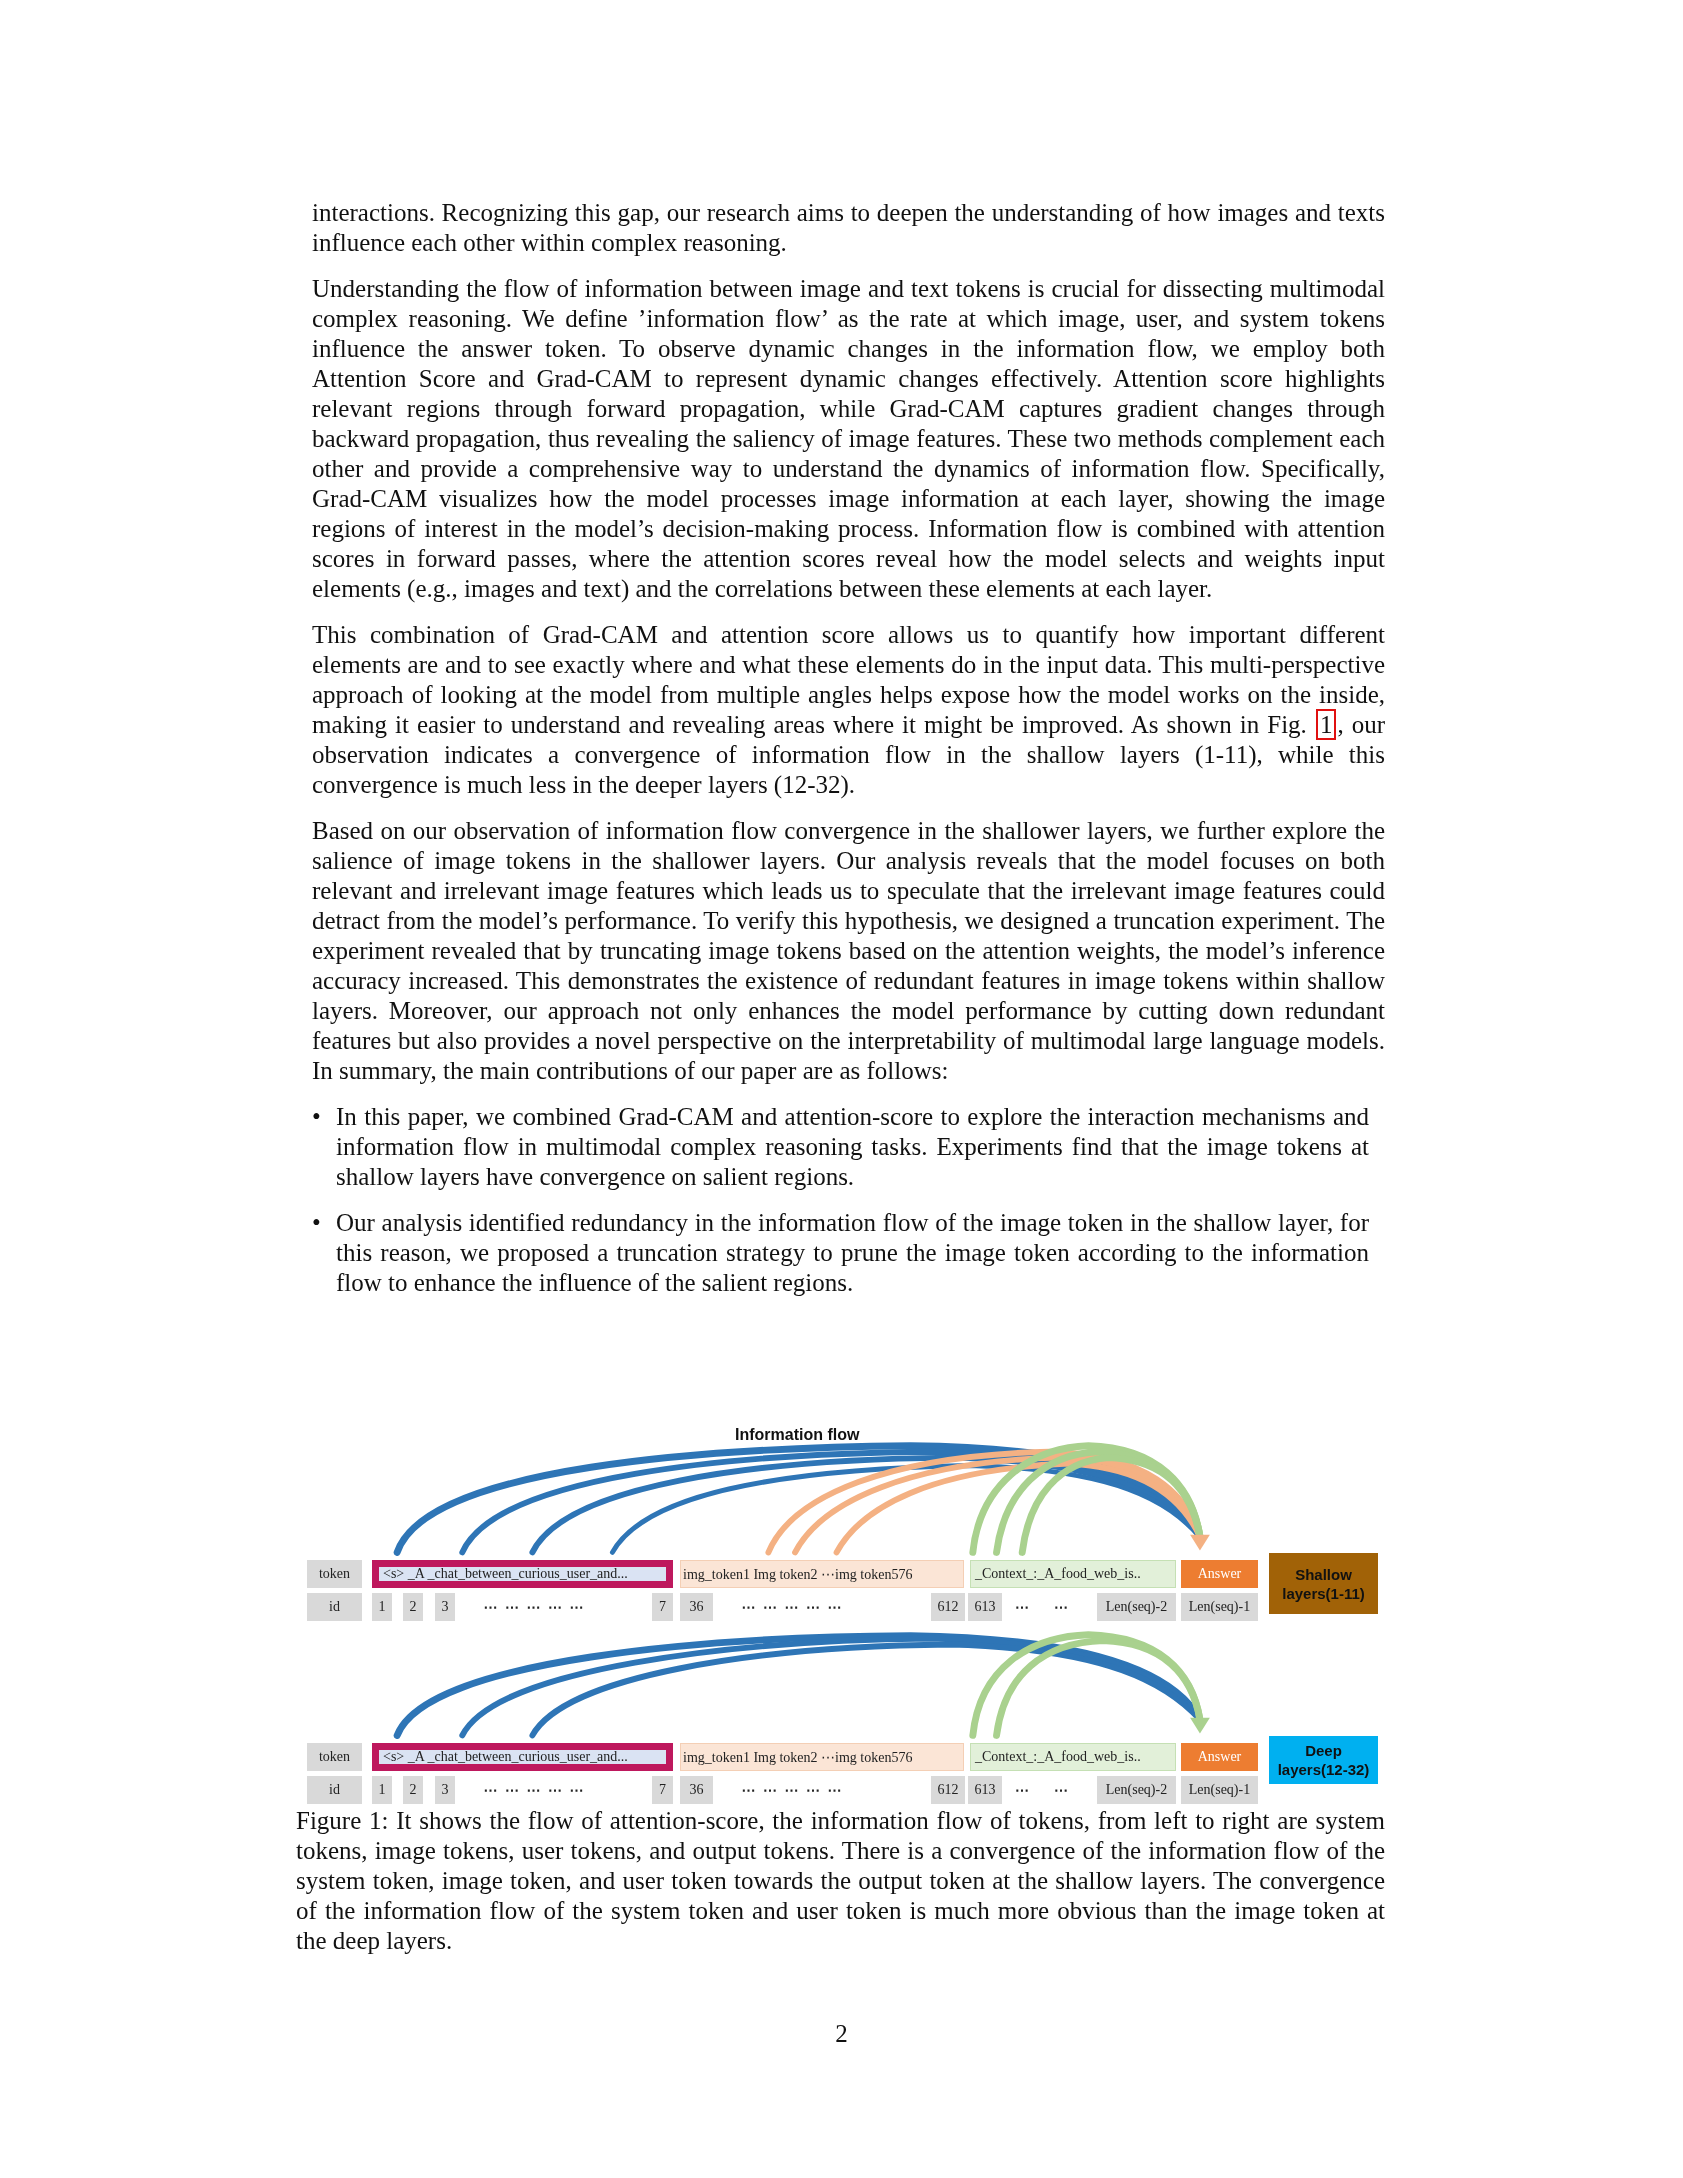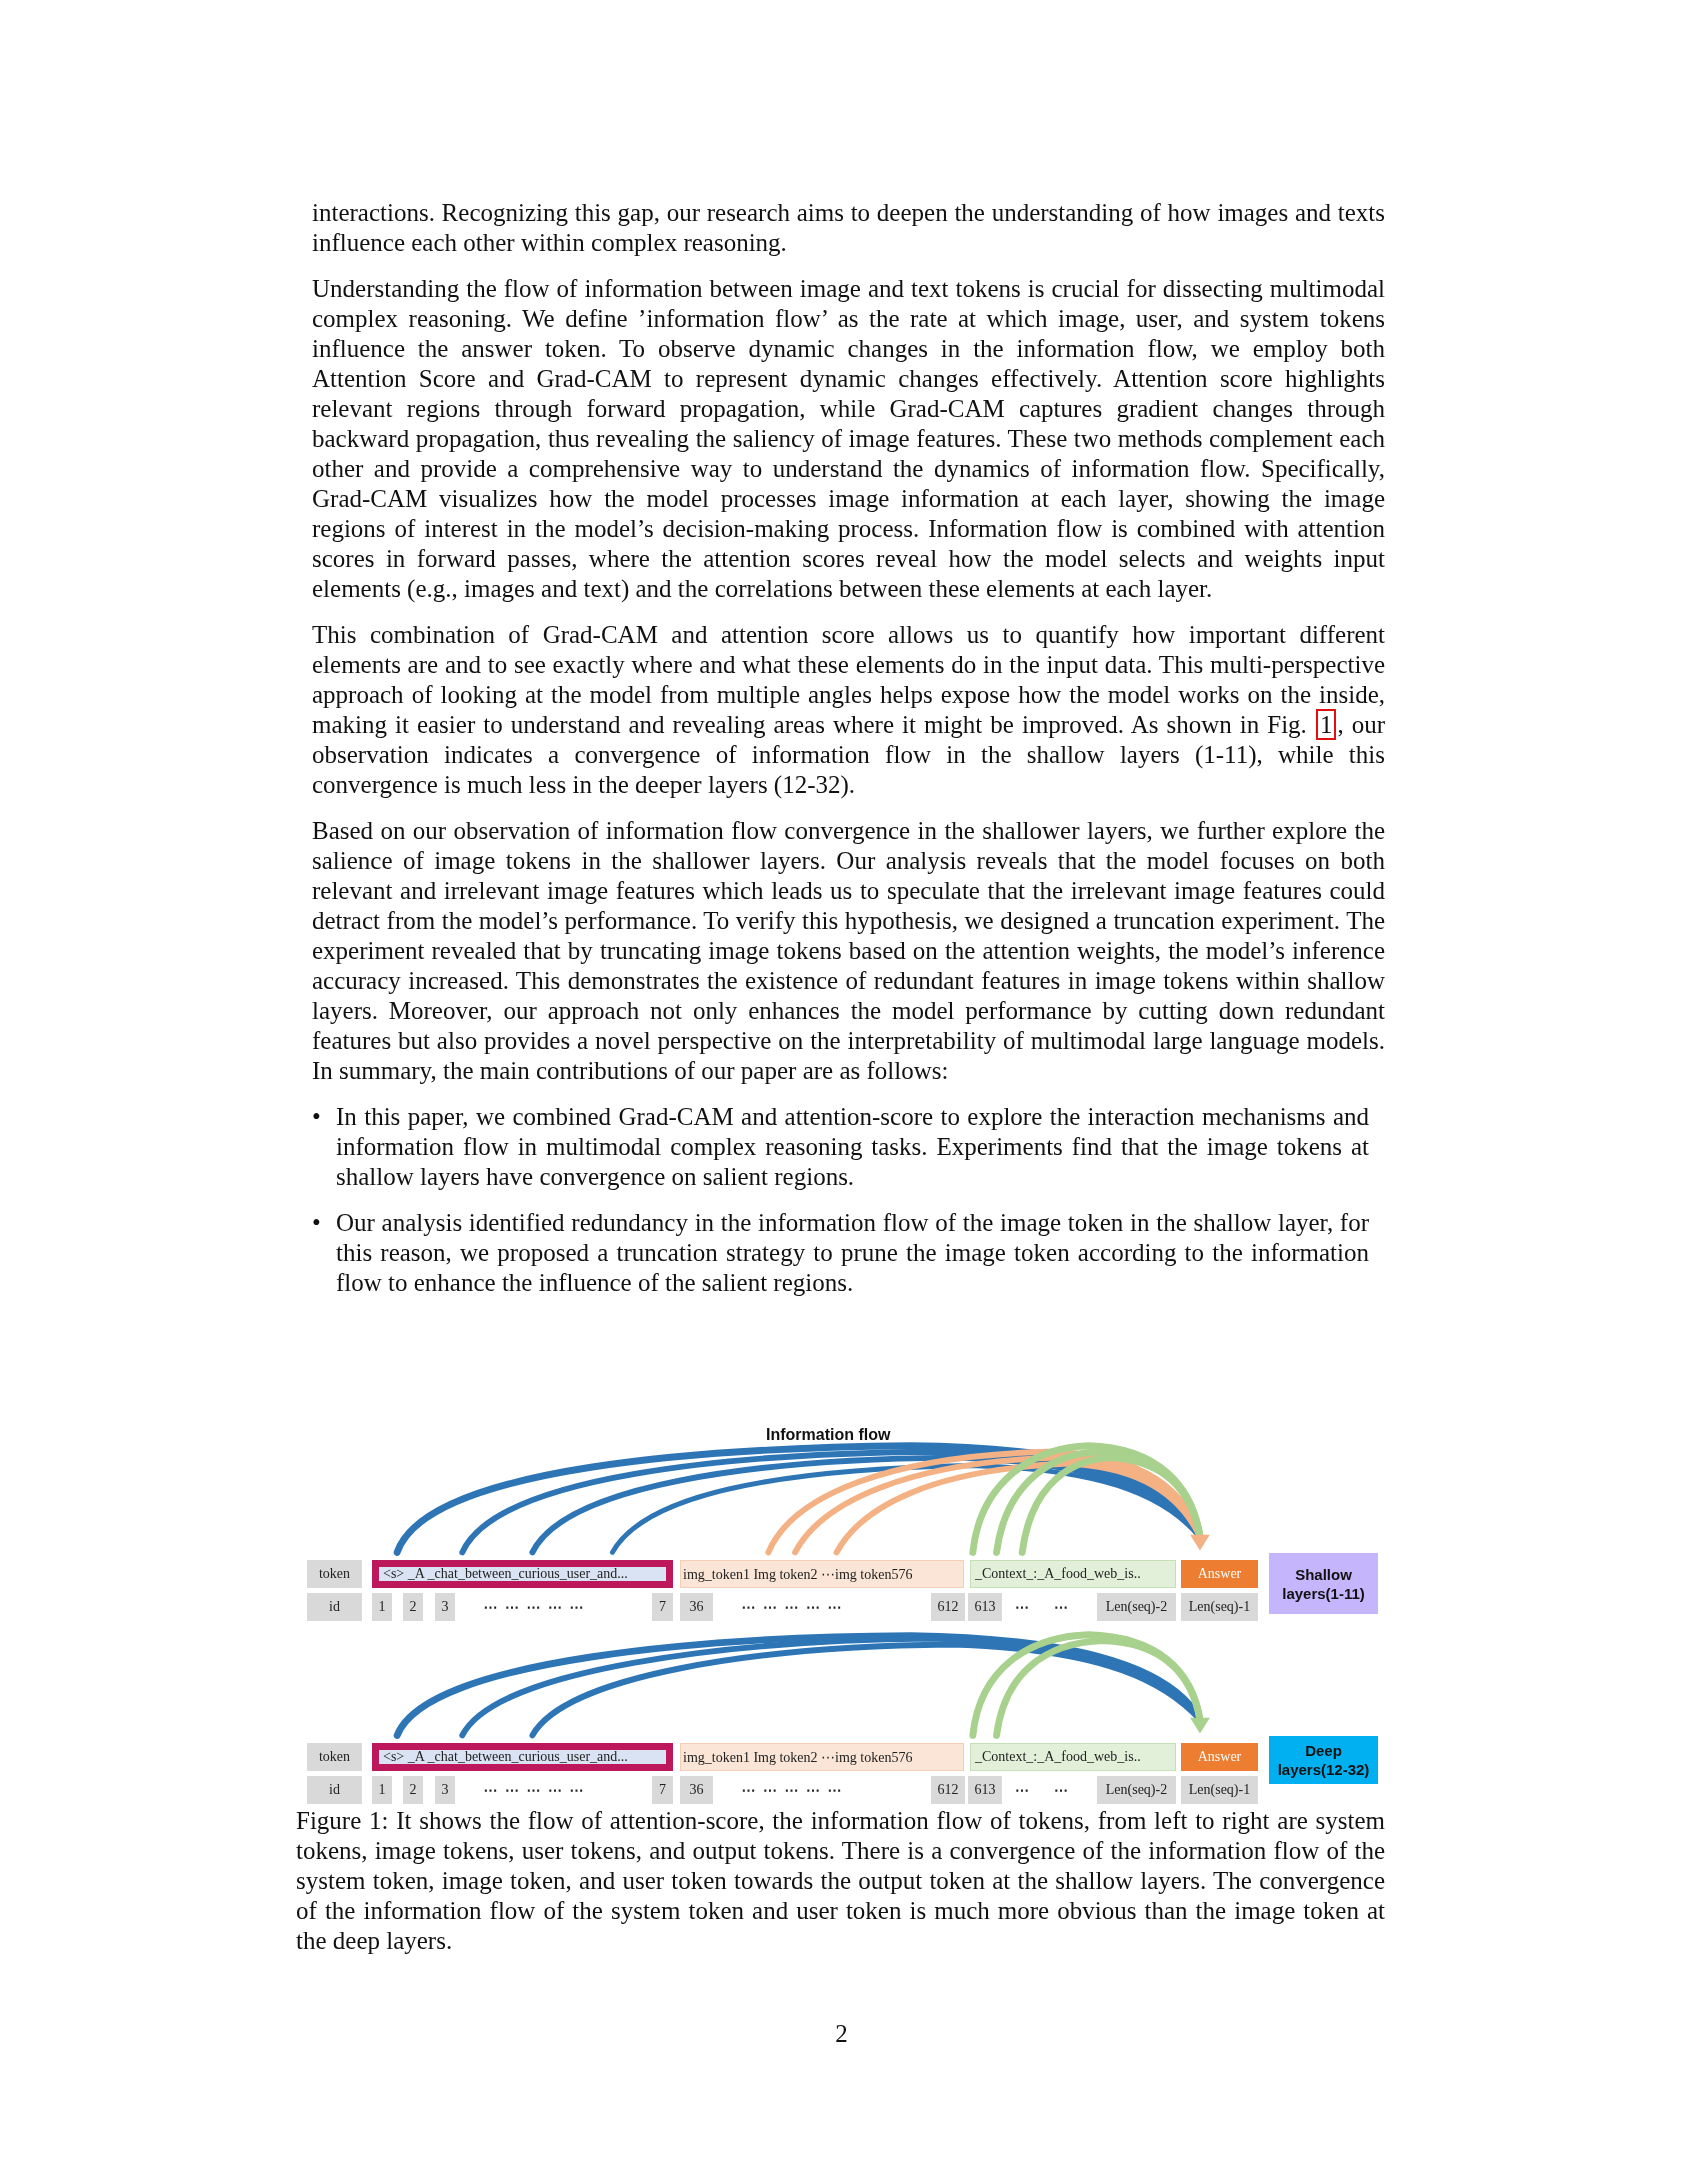--- a/index.html
+++ b/index.html
@@ -9,21 +9,21 @@
              font-size: 25px; line-height: 30px; text-align: justify; }
   .textcol p { margin: 0 0 16px 16px; }
   .textcol p.first { text-indent: 0; }
   .figref { border: 2px solid #e01010; padding: 0 2px; margin: 0 1px; }
   ul.contrib { margin: 0; padding: 0 0 0 24px; list-style: none; }
   ul.contrib li { position: relative; margin: 16px; }
   ul.contrib li::before { content: "•"; position: absolute; left: -24px; top: 0; }
 
   .figure { position: absolute; left: 297px; top: 1426px; width: 1089px; height: 376px; }
   .fig-title { position: absolute; left: 438px; top: 0px; font-family: "Liberation Sans", "DejaVu Sans", sans-serif;
-               font-weight: bold; font-size: 16px; color: #111; margin-left: 31px; }
+               font-weight: bold; font-size: 16px; color: #111; }
   .panel { position: absolute; left: 0; width: 1089px; height: 198px; }
   .panel svg.arcs { position: absolute; left: 0; top: 0; }
   .cell { position: absolute; font-family: Liberation Serif, serif; font-size: 14px;
           color: #222; display: flex; align-items: center; justify-content: center; box-sizing: border-box;
           white-space: nowrap; overflow: hidden; margin-top: 7px; }
   .gray { background: #d9d9d9; }
   .sys  { background: #dae3f3; border: 7px solid #be185d; justify-content: flex-start; padding-left: 4px; }
   .img  { background: #fbe5d6; border: 1px solid #f4cfb5; justify-content: flex-start; padding-left: 2px; }
   .usr  { background: #e2f0d9; border: 1px solid #c5e0b4; justify-content: flex-start; padding-left: 4px; }
   .ans  { background: #ed7d31; color: #fff; }
@@ -86,21 +86,21 @@
     <div class="cell gray" style="left:355px; top:160px; width:21px; height:28px;">7</div>
     <div class="cell gray" style="left:383px; top:160px; width:33px; height:28px;">36</div>
     <div class="cell dots" style="left:421px; top:160px; width:149px; height:28px;">⋯ ⋯ ⋯ ⋯ ⋯</div>
     <div class="cell gray" style="left:634px; top:160px; width:34px; height:28px;">612</div>
     <div class="cell gray" style="left:671px; top:160px; width:34px; height:28px;">613</div>
     <div class="cell dots" style="left:713px; top:160px; width:26px; height:28px;">⋯</div>
     <div class="cell dots" style="left:752px; top:160px; width:26px; height:28px;">⋯</div>
     <div class="cell gray" style="left:800px; top:160px; width:79px; height:28px;">Len(seq)-2</div>
     <div class="cell gray" style="left:884px; top:160px; width:77px; height:28px;">Len(seq)-1</div>
 
-    <div class="badge" style="left:972px; top:127px; width:109px; height:61px; background:#c4b5fd;">
+    <div class="badge" style="left:972px; top:127px; width:109px; height:61px; background:#a16207;">
       <div><span>Shallow</span><br><span>layers(1-11)</span></div>
     </div>
   </div>
 
   <div class="panel" style="top:183px;">
     <svg class="arcs" width="1089" height="158" viewBox="0 0 1100 160">
       <g fill="none" stroke-linecap="round">
         <path d="M 100 128 C 130 50, 420 28, 620 27 C 820 30, 890 70, 913 112" stroke="#2e75b6" stroke-width="7"></path>
         <path d="M 166 128 C 200 60, 440 32, 640 30 C 820 34, 885 72, 913 112" stroke="#2e75b6" stroke-width="6"></path>
         <path d="M 237 128 C 270 68, 460 38, 660 36 C 820 40, 880 76, 913 112" stroke="#2e75b6" stroke-width="6"></path>

